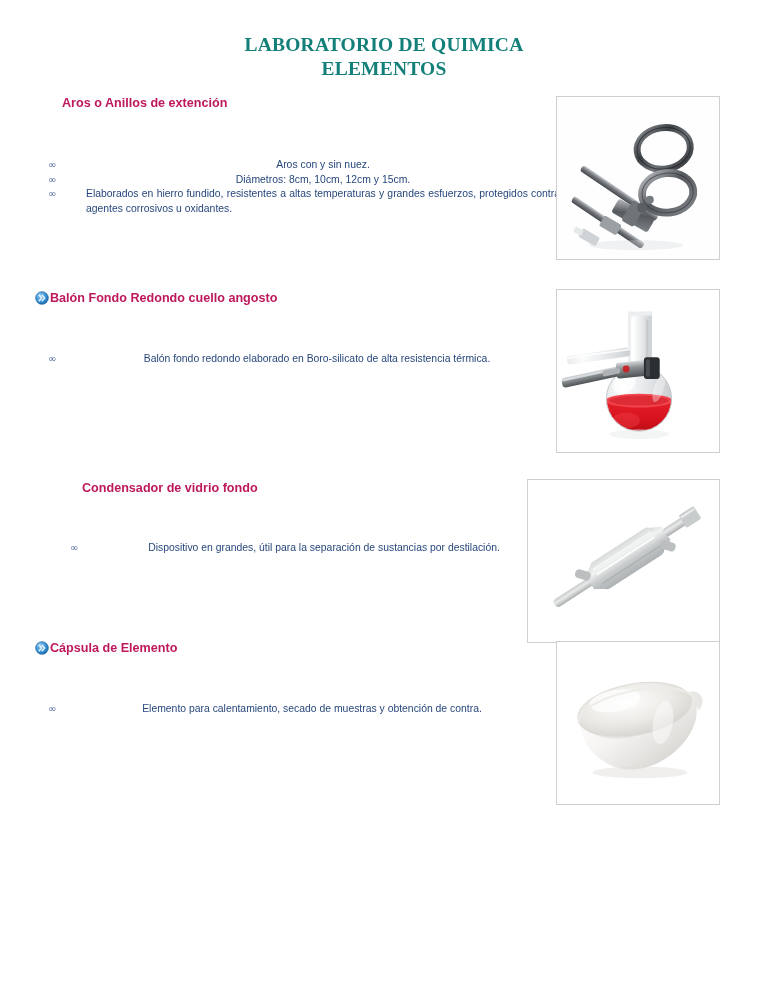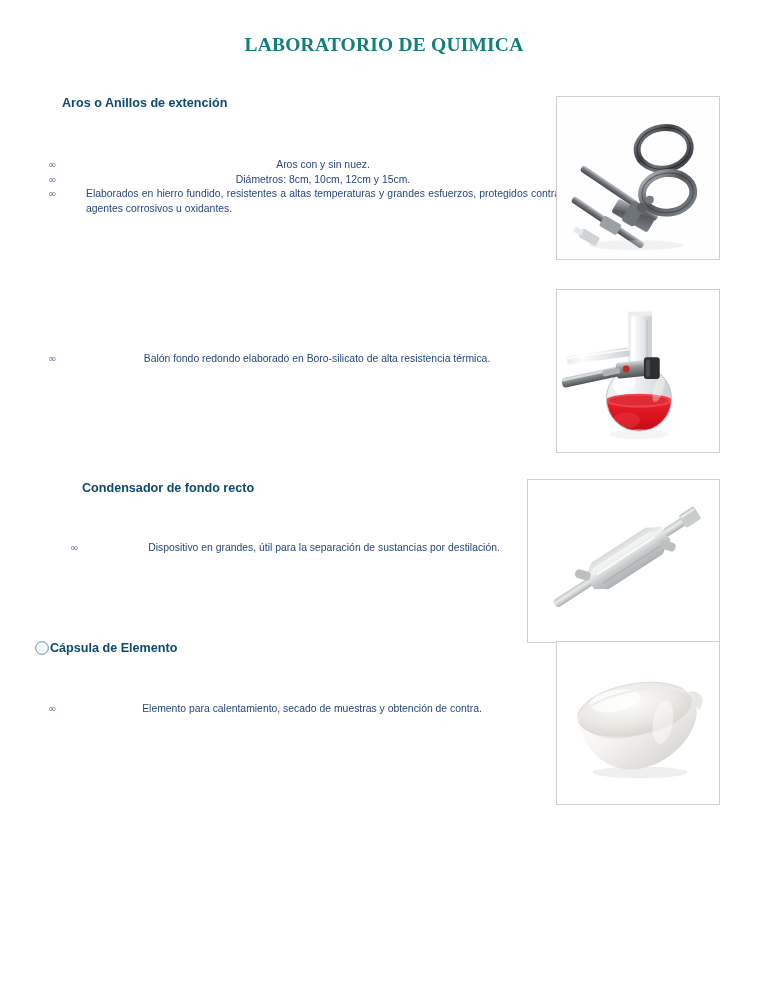--- a/index.html
+++ b/index.html
@@ -37,21 +37,21 @@
     letter-spacing: 0.2px;
   }
   .doc-title .line2 { display: block; }
 
   
   .section-heading {
     position: absolute;
     font-family: "Liberation Sans", sans-serif;
     font-weight: bold;
     font-size: 12.6px;
-    color: #0c4a6e;
+    color: #be185d;
     white-space: nowrap;
     display: flex;
     align-items: center;
   }
   .section-heading .htext { display: inline-block; }
 
   
   .chev-icon {
     display: inline-block;
     width: 14px;
@@ -108,20 +108,21 @@
   .rings-svg, .flask-svg, .cond-svg, .dish-svg { display:block; width:100%; height:100%; }
 
 </style>
 </head>
 <body>
 
 <div class="page">
 
   <div class="doc-title">
     <span>LABORATORIO DE QUIMICA</span>
+    <span class="line2">ELEMENTOS</span>
   </div>
 
   <div class="section-heading" style="top:96px; left:62px;">
     <span class="htext">Aros o Anillos de extención</span>
   </div>
 
   <div class="bullets" style="top:158px; left:48px; width:512px;">
     <div class="bullet-row">
       <span class="bullet-mark">∞</span>
       <span class="bullet-text nojustify">Aros con y sin nuez.</span>
@@ -188,20 +189,38 @@
         <g transform="rotate(30 36 144)">
           <rect x="22" y="139" width="20" height="10" rx="2" fill="#cfd3d6"></rect>
           <rect x="15" y="141" width="9" height="6" rx="1" fill="#e6e9ea"></rect>
         </g>
 
         <ellipse cx="80" cy="150" rx="48" ry="5" fill="#d8dadc" opacity="0.35"></ellipse>
       </svg>
     </div>
   </div>
 
+  <div class="section-heading" style="top:291px; left:35px;">
+    <span class="chev-icon">
+      <svg viewBox="0 0 14 14" width="14" height="14">
+        <defs>
+          <radialGradient id="blueBall" cx="35%" cy="30%" r="75%">
+            <stop offset="0%" stop-color="#8fc9ef"></stop>
+            <stop offset="55%" stop-color="#3e96d8"></stop>
+            <stop offset="100%" stop-color="#1b6eb0"></stop>
+          </radialGradient>
+        </defs>
+        <circle cx="7" cy="7" r="6.3" fill="url(#blueBall)"></circle>
+        <circle cx="7" cy="7" r="6.3" fill="none" stroke="#1a5f9c" stroke-width="0.7"></circle>
+        <path d="M4.2 4.3 L6.7 7 L4.2 9.7" fill="none" stroke="#eaf4fc" stroke-width="1.5" stroke-linecap="round" stroke-linejoin="round"></path>
+        <path d="M7.2 4.3 L9.7 7 L7.2 9.7" fill="none" stroke="#eaf4fc" stroke-width="1.5" stroke-linecap="round" stroke-linejoin="round"></path>
+      </svg>
+    </span>
+    <span class="htext">Balón Fondo Redondo cuello angosto</span>
+  </div>
 
   <div class="bullets" style="top:352px; left:48px; width:500px;">
     <div class="bullet-row">
       <span class="bullet-mark">∞</span>
       <span class="bullet-text nojustify">Balón fondo redondo elaborado en Boro-silicato de alta resistencia térmica.</span>
     </div>
   </div>
 
   <div class="img-frame" style="top:289px; left:556px; width:164px; height:164px;">
     <div class="inner">
@@ -266,21 +285,21 @@
           <circle cx="70" cy="80" r="3.5" fill="#c4282b"></circle>
           <rect x="46" y="80" width="18" height="6" rx="2" fill="#aeb2b5" transform="rotate(-12 55 83)"></rect>
         </g>
 
         <ellipse cx="83" cy="146" rx="30" ry="5" fill="#e7e9ea" opacity="0.5"></ellipse>
       </svg>
     </div>
   </div>
 
   <div class="section-heading" style="top:481px; left:82px;">
-    <span class="htext">Condensador de fondo recto</span>
+    <span class="htext">Condensador de vidrio fondo</span>
   </div>
 
   <div class="bullets" style="top:541px; left:70px; width:470px;">
     <div class="bullet-row">
       <span class="bullet-mark">∞</span>
       <span class="bullet-text nojustify">Dispositivo en grandes, útil para la separación de sustancias por destilación.</span>
     </div>
   </div>
 
   <div class="img-frame" style="top:479px; left:527px; width:193px; height:164px;">

